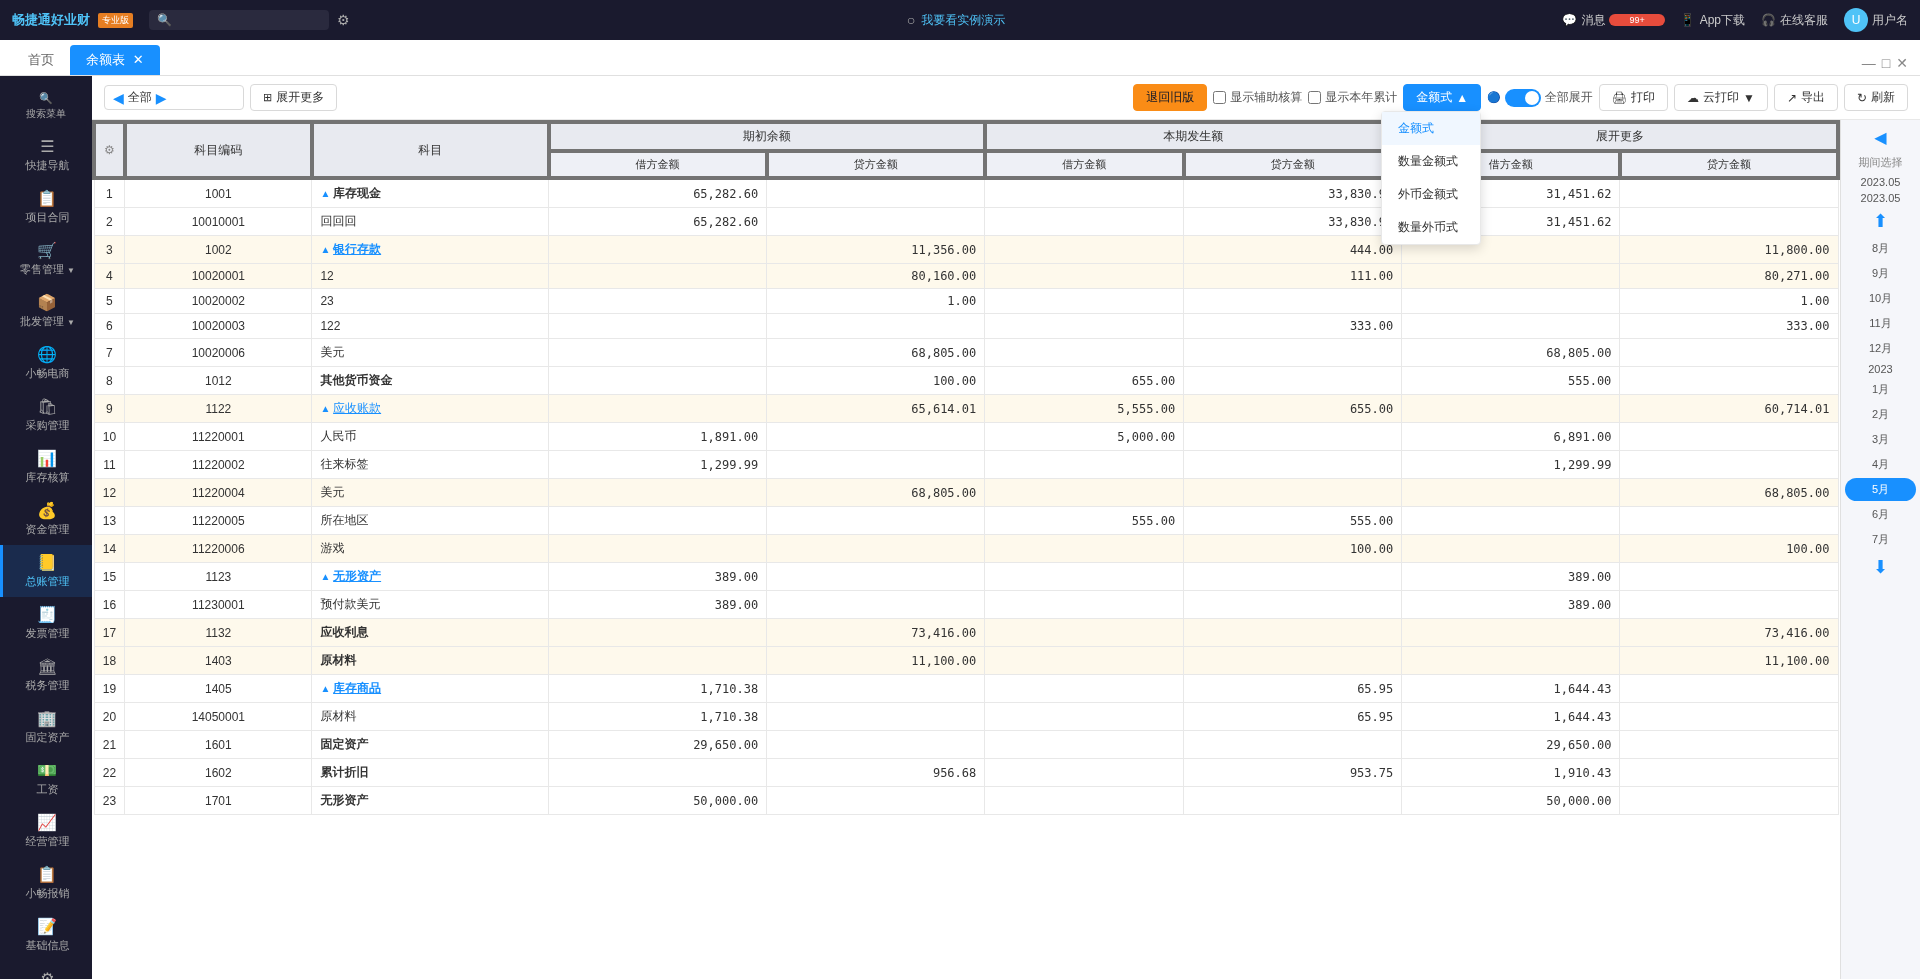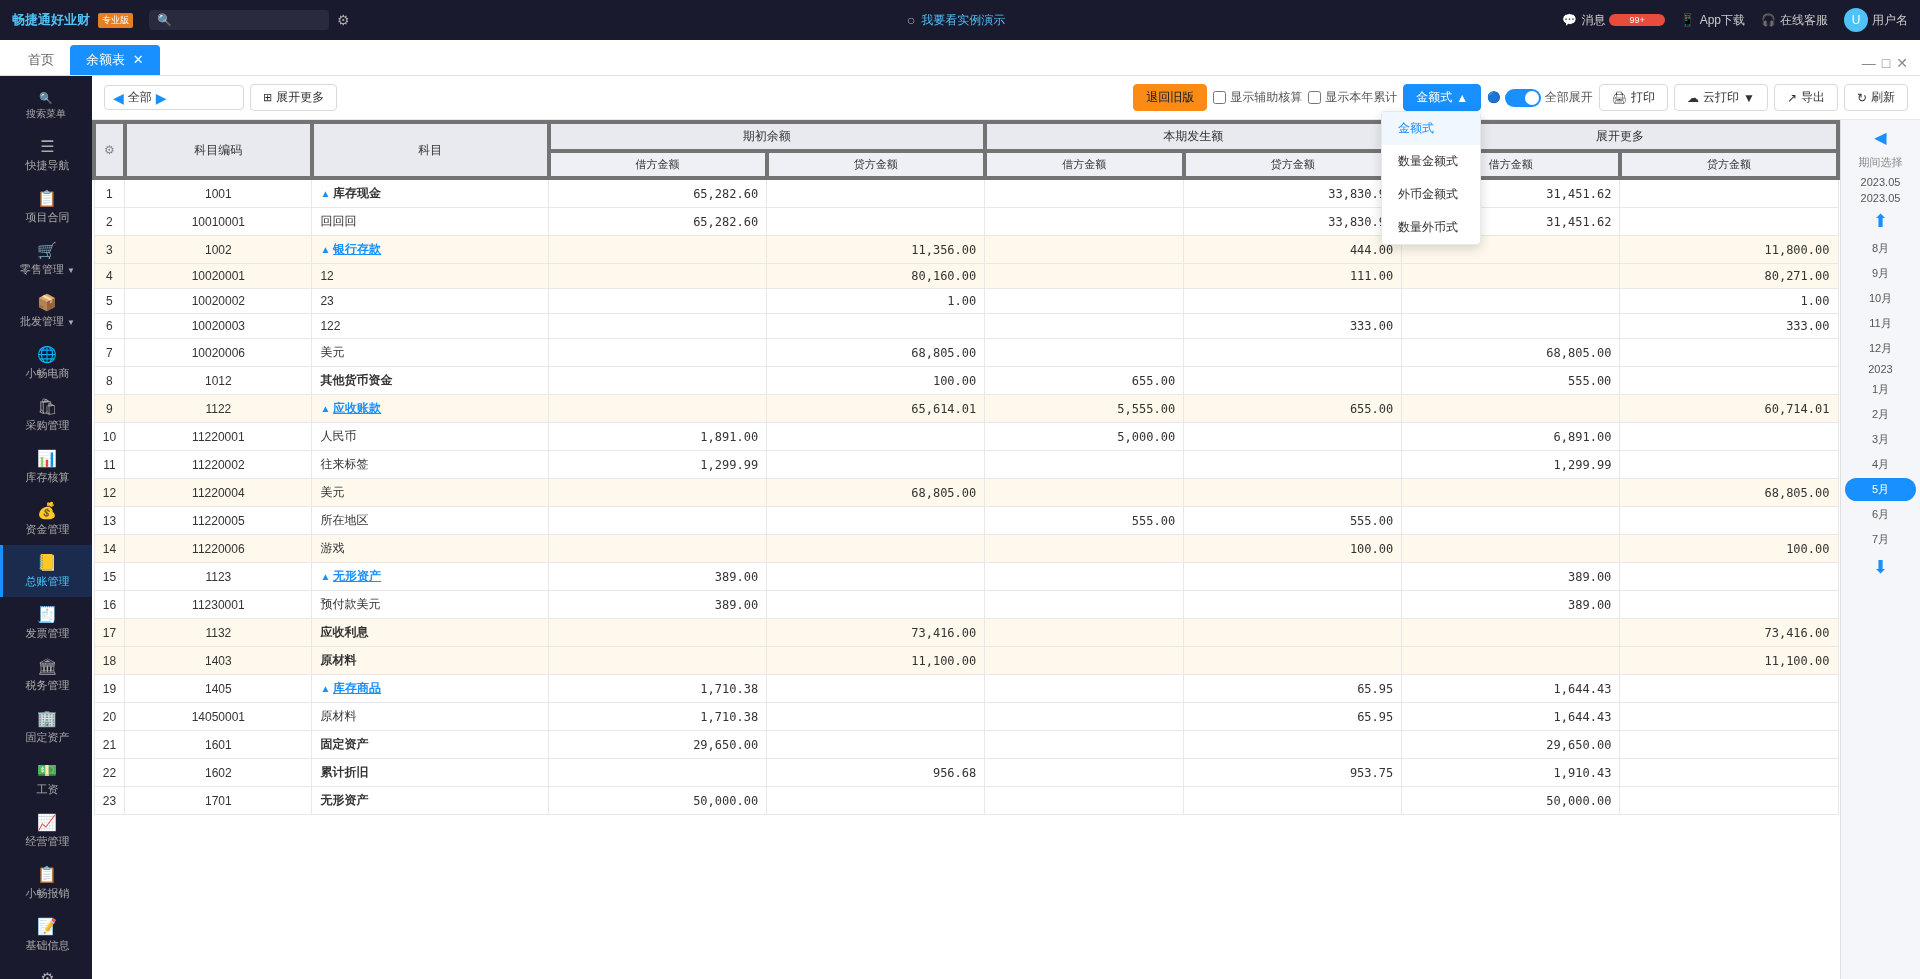--- a/index.html
+++ b/index.html
@@ -411,21 +411,21 @@
                 <td class="num-col text-right"></td>
                 <td class="num-col text-right">100.00</td>
                 <td class="num-col text-right">655.00</td>
                 <td class="num-col text-right"></td>
                 <td class="num-col text-right">555.00</td>
                 <td class="num-col text-right"></td>
               </tr>
               <tr class="highlighted">
                 <td class="text-center">9</td>
                 <td class="text-center">1122</td>
-                <td class="text-left"><span class="expand-icon">▲ </span><span style="font-weight: bold; text-decoration: underline; color: rgb(24, 144, 255); cursor: pointer;">应收账款</span></td>
+                <td class="text-left"><span class="expand-icon">▲ </span><span style="font-weight: normal; text-decoration: underline; color: rgb(24, 144, 255); cursor: pointer;">应收账款</span></td>
                 <td class="num-col text-right"></td>
                 <td class="num-col text-right">65,614.01</td>
                 <td class="num-col text-right">5,555.00</td>
                 <td class="num-col text-right">655.00</td>
                 <td class="num-col text-right"></td>
                 <td class="num-col text-right">60,714.01</td>
               </tr>
               <tr>
                 <td class="text-center">10</td>
                 <td class="text-center">11220001</td>

